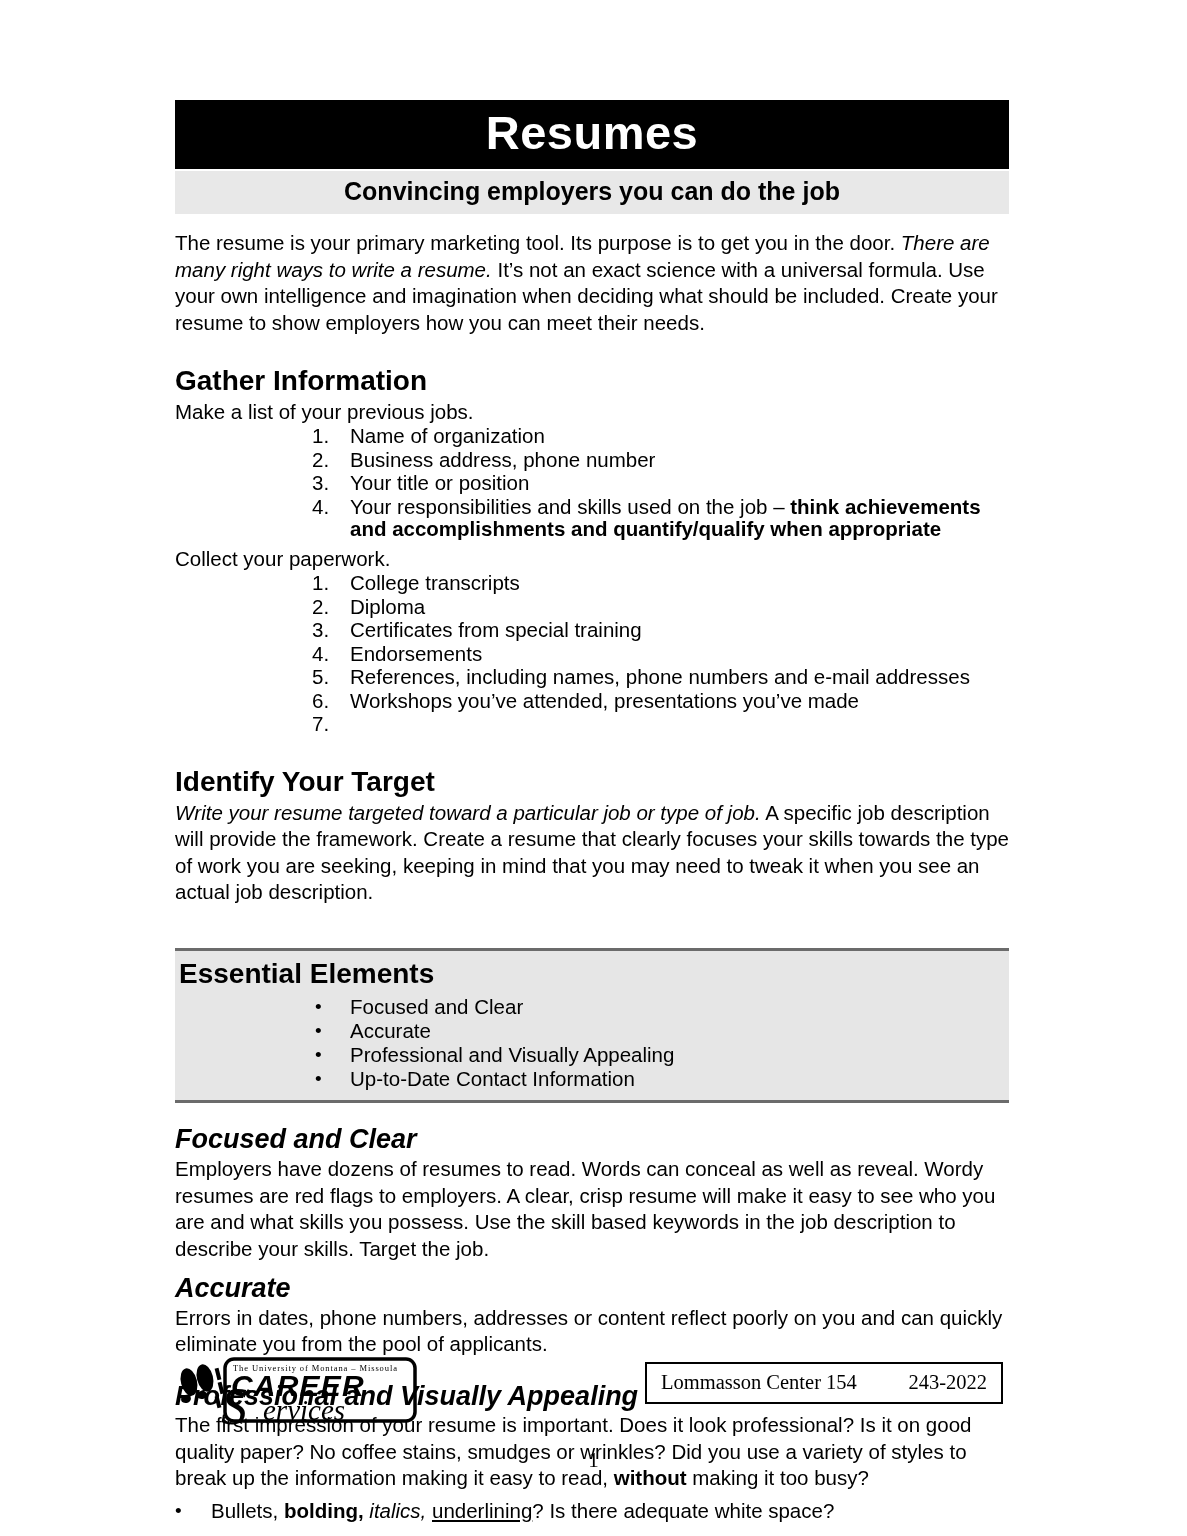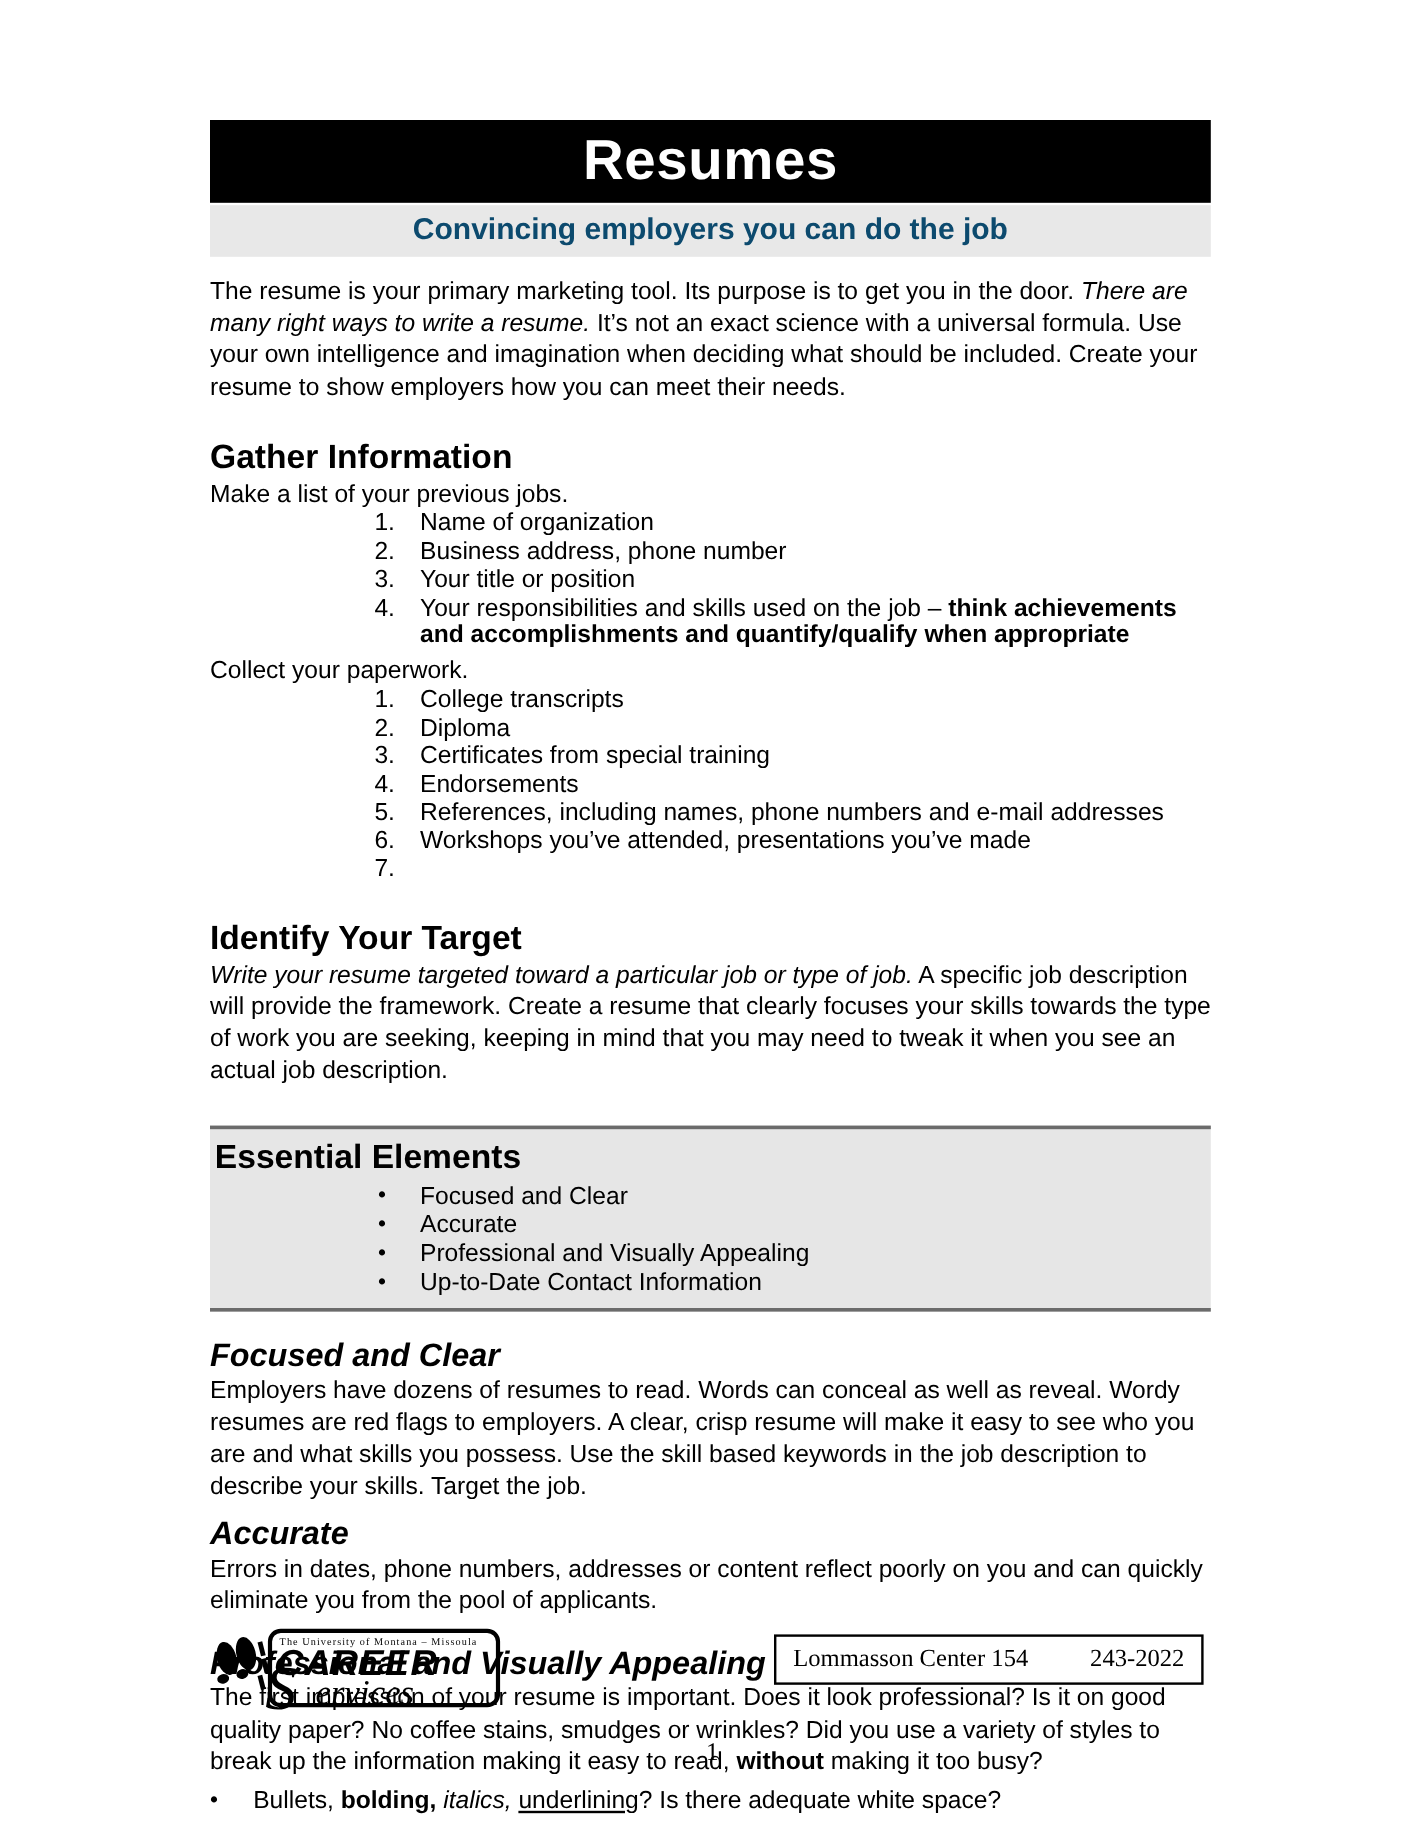--- a/index.html
+++ b/index.html
@@ -35,21 +35,21 @@
     color: #ffffff;
     text-align: center;
     font-size: 47px;
     font-weight: bold;
     letter-spacing: 0.5px;
     line-height: 1.0;
     padding: 9px 0 13px 0;
   }
   .subtitle-banner {
     background: #e8e8e8;
-    color: #0c4a6e;
+    color: #000000;
     text-align: center;
     font-size: 25px;
     font-weight: bold;
     padding: 6px 0 8px 0;
     margin-top: 2px;
   }
 
   
   .para {
     font-size: 20.5px;
@@ -98,21 +98,21 @@
   }
   ol.num-list > li .txt {
     flex: 1 1 auto;
   }
 
   
   .ee-box {
     background: #e6e6e6;
     border-top: 3px solid #6b6b6b;
     border-bottom: 3px solid #6b6b6b;
-    margin-top: 32px;
+    margin-top: 42px;
     padding: 6px 0 9px 0;
   }
   .ee-box h2 {
     font-size: 28px;
     font-weight: bold;
     margin: 2px 0 6px 4px;
     line-height: 1.1;
   }
   ul.ee-list {
     list-style: none;

